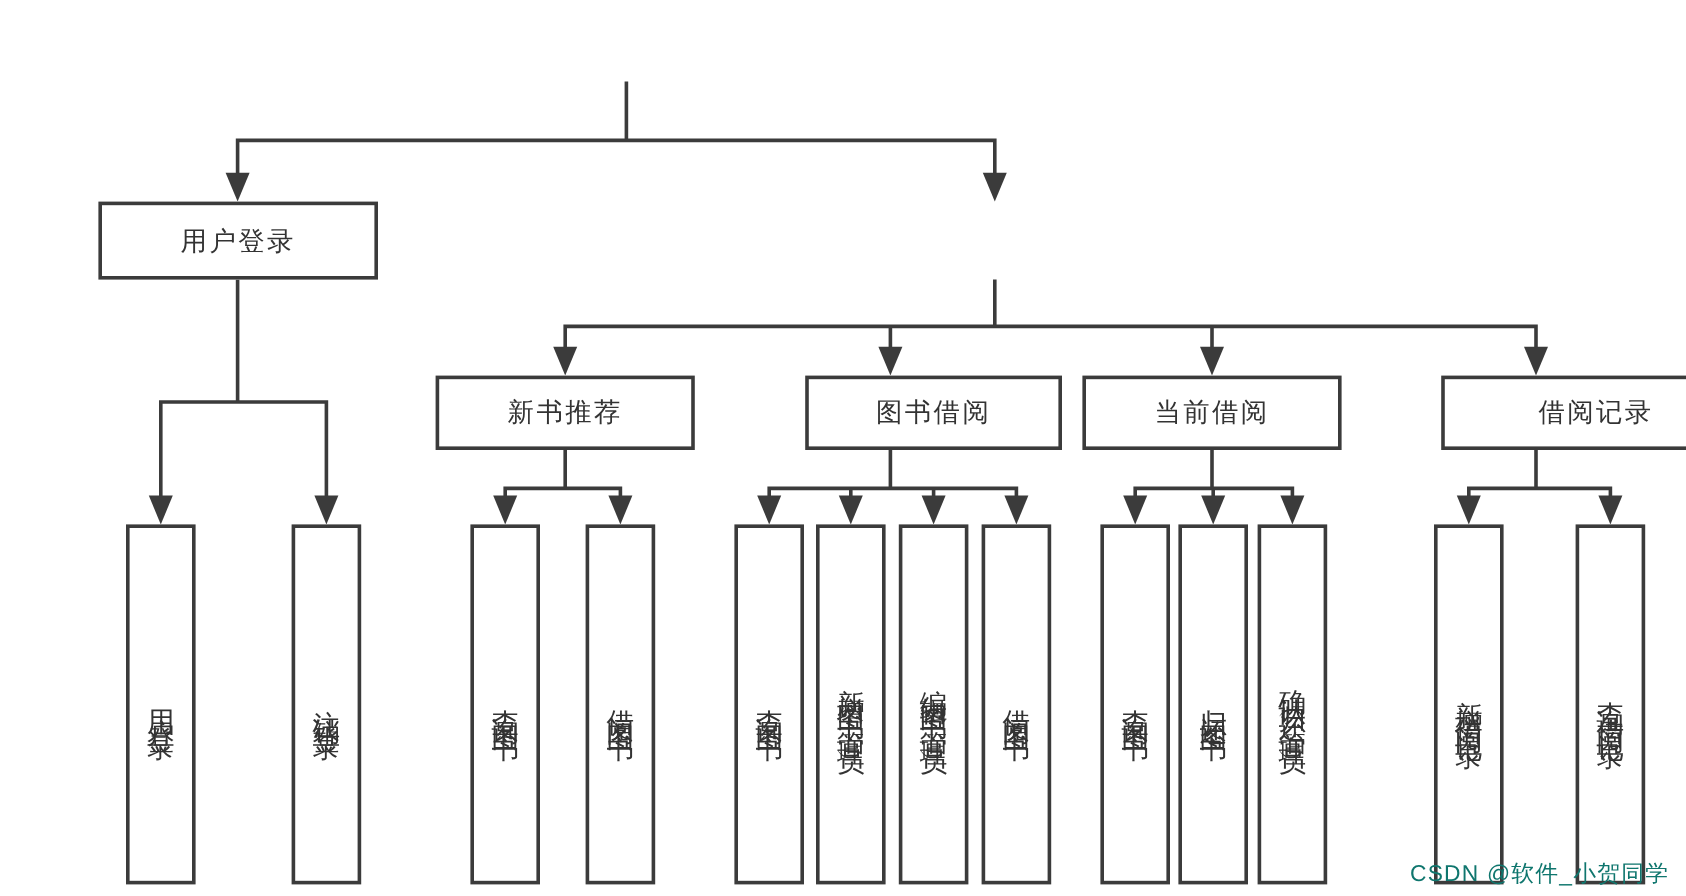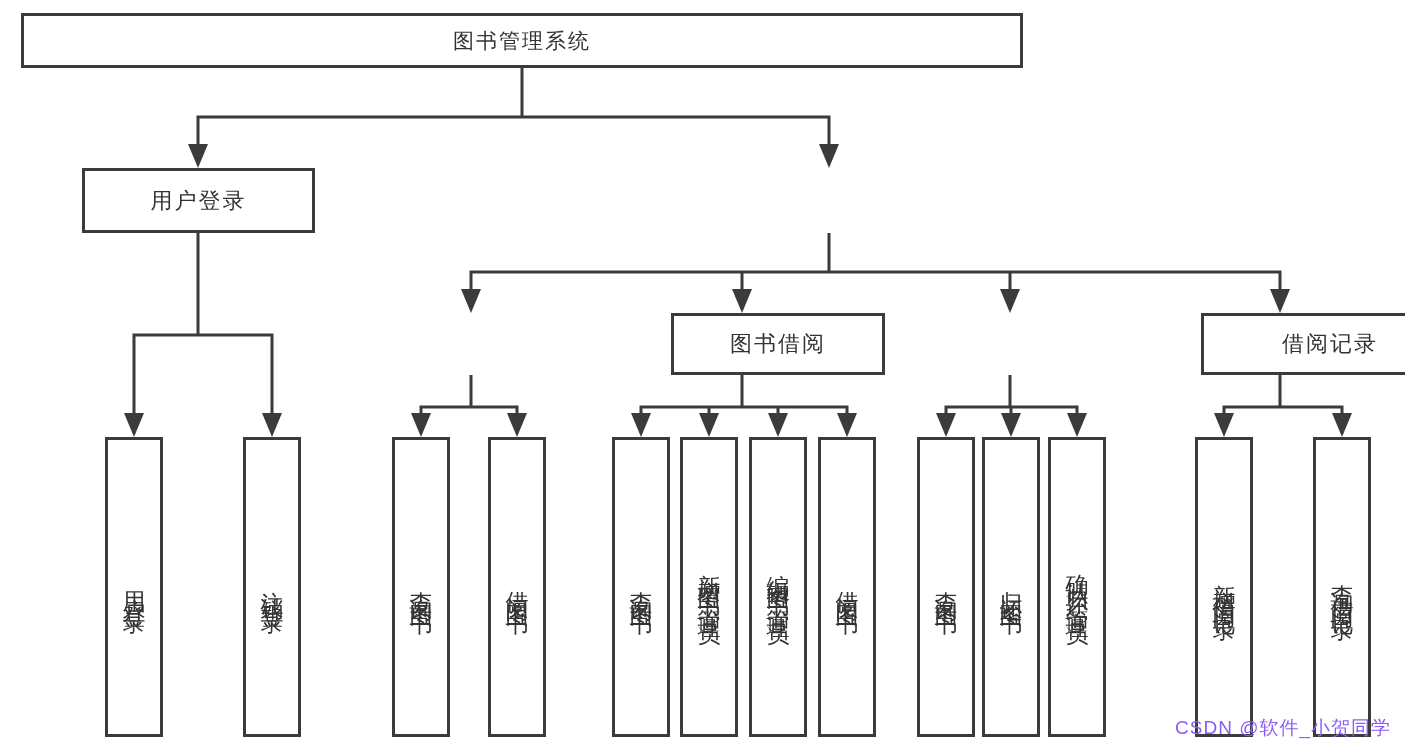--- a/index.html
+++ b/index.html
@@ -47,21 +47,21 @@
     writing-mode: vertical-rl;
     text-orientation: mixed;
     font-size: 23px;
     letter-spacing: 7px;
     line-height: 1;
   }
   .watermark {
     position: absolute;
     right: 14px;
     bottom: 6px;
-    color: #8b5cf6;
+    color: #0f766e;
     font-size: 19px;
     letter-spacing: 1px;
     white-space: nowrap;
   }
 </style>
 </head>
 <body>
 
 <div class="canvas">
 
@@ -91,25 +91,26 @@
     <polygon points="699,413 719,413 709,437" fill="#3b3b3b"></polygon>
     <polygon points="768,413 788,413 778,437" fill="#3b3b3b"></polygon>
     <polygon points="837,413 857,413 847,437" fill="#3b3b3b"></polygon>
     <polygon points="936,413 956,413 946,437" fill="#3b3b3b"></polygon>
     <polygon points="1001,413 1021,413 1011,437" fill="#3b3b3b"></polygon>
     <polygon points="1067,413 1087,413 1077,437" fill="#3b3b3b"></polygon>
     <polygon points="1214,413 1234,413 1224,437" fill="#3b3b3b"></polygon>
     <polygon points="1332,413 1352,413 1342,437" fill="#3b3b3b"></polygon>
   </svg>
 
-  <div class="box h root-box" style="left:21px; top:13px; width:1002px; height:55px;">图书管理系统</div>
 
   <div class="box h" style="left:82px; top:168px; width:233px; height:65px;">用户登录</div>
 
+  <div class="box h" style="left:363px; top:313px; width:216px; height:62px;">新书推荐</div>
   <div class="box h" style="left:635px; top:313px; width:214px; height:62px;margin-left:36px;">图书借阅</div>
+  <div class="box h" style="left:902px; top:313px; width:216px; height:62px;">当前借阅</div>
   <div class="box h" style="left:1173px; top:313px; width:258px; height:62px;margin-left:28px;">借阅记录</div>
 
   <div class="box v" style="left:105px; top:437px; width:58px; height:300px;">用户登录</div>
   <div class="box v" style="left:243px; top:437px; width:58px; height:300px;">注销登录</div>
 
   <div class="box v" style="left:392px; top:437px; width:58px; height:300px;">查询图书</div>
   <div class="box v" style="left:488px; top:437px; width:58px; height:300px;">借阅图书</div>
 
   <div class="box v" style="left:612px; top:437px; width:58px; height:300px;">查询图书</div>
   <div class="box v" style="left:680px; top:437px; width:58px; height:300px;">新增图书（管理员）</div>

